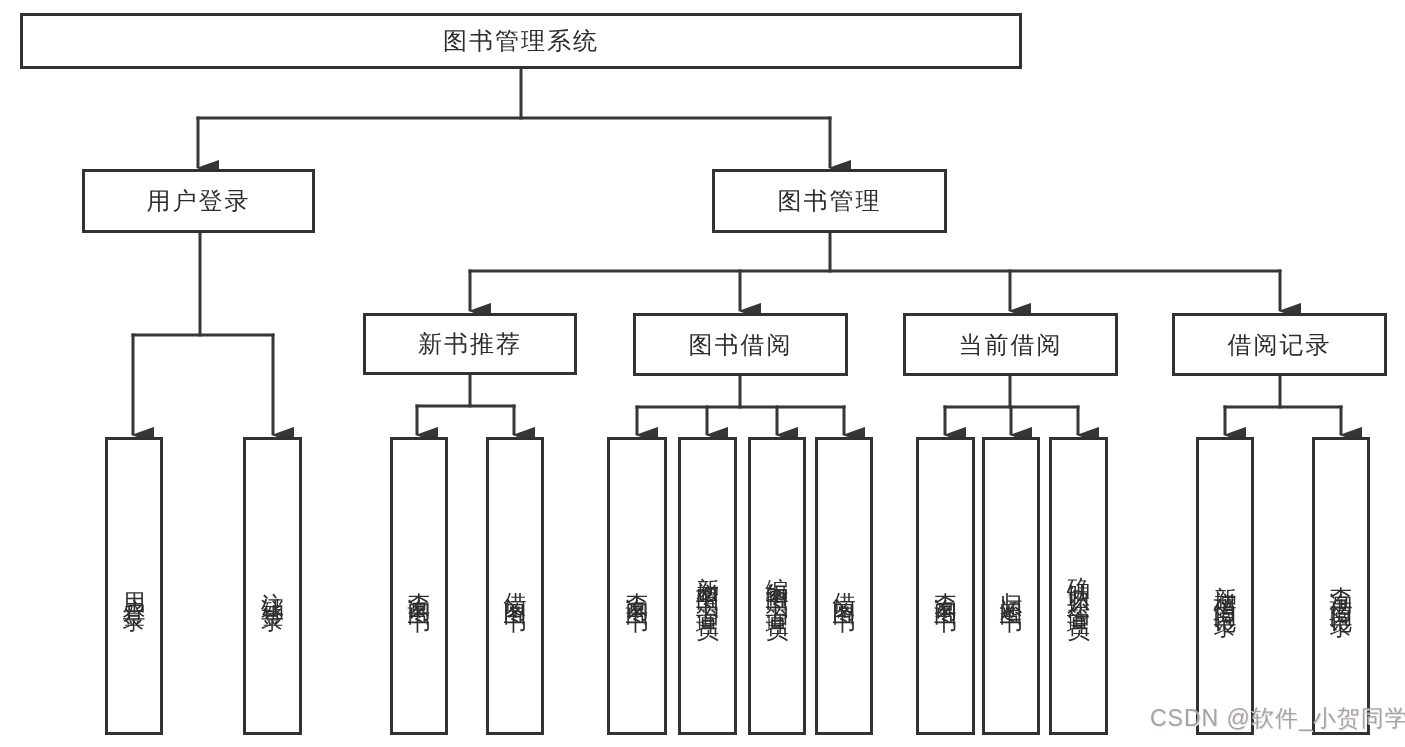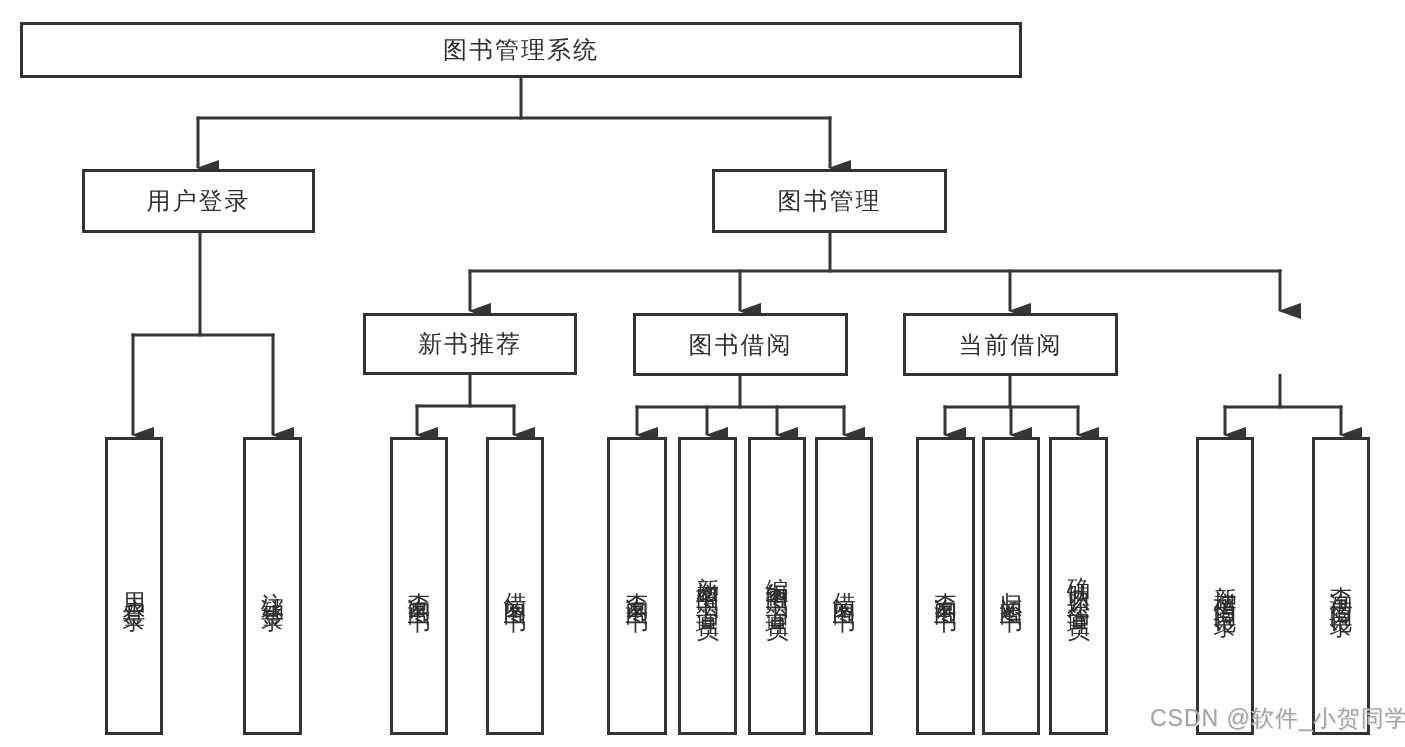--- a/index.html
+++ b/index.html
@@ -88,28 +88,29 @@
     </g>
 
     <g>
       <line x1="1280" y1="374" x2="1280" y2="408.5"></line>
       <line x1="1223.5" y1="407" x2="1342.5" y2="407"></line>
       <line x1="1225" y1="405.5" x2="1225" y2="435" marker-end="url(#arrow)"></line>
       <line x1="1341" y1="405.5" x2="1341" y2="435" marker-end="url(#arrow)"></line>
     </g>
   </svg>
 
-  <div class="box h" style="left:20px; top:13px; width:1002px; height:56px;margin-top:9px;">图书管理系统</div>
+  <div class="box h" style="left:20px; top:13px; width:1002px; height:56px;">图书管理系统</div>
 
   <div class="box h" style="left:82px; top:169px; width:233px; height:64px;">用户登录</div>
   <div class="box h" style="left:363px; top:313px; width:214px; height:62px;">新书推荐</div>
 
   <div class="box h" style="left:712px; top:169px; width:235px; height:64px;">图书管理</div>
   <div class="box h" style="left:633px; top:313px; width:215px; height:63px;">图书借阅</div>
   <div class="box h" style="left:903px; top:313px; width:215px; height:63px;">当前借阅</div>
+  <div class="box h" style="left:1172px; top:313px; width:215px; height:63px;">借阅记录</div>
 
   <div class="box v" style="left:105px; top:437px; width:58px; height:298px;">用户登录</div>
   <div class="box v" style="left:243px; top:437px; width:59px; height:298px;">注销登录</div>
 
   <div class="box v" style="left:390px; top:437px; width:58px; height:298px;">查询图书</div>
   <div class="box v" style="left:486px; top:437px; width:58px; height:298px;">借阅图书</div>
 
   <div class="box v" style="left:607px; top:437px; width:60px; height:298px;">查询图书</div>
   <div class="box v" style="left:678px; top:437px; width:59px; height:298px;">新增图书（管理员）</div>
   <div class="box v" style="left:748px; top:437px; width:58px; height:298px;">编辑图书（管理员）</div>

